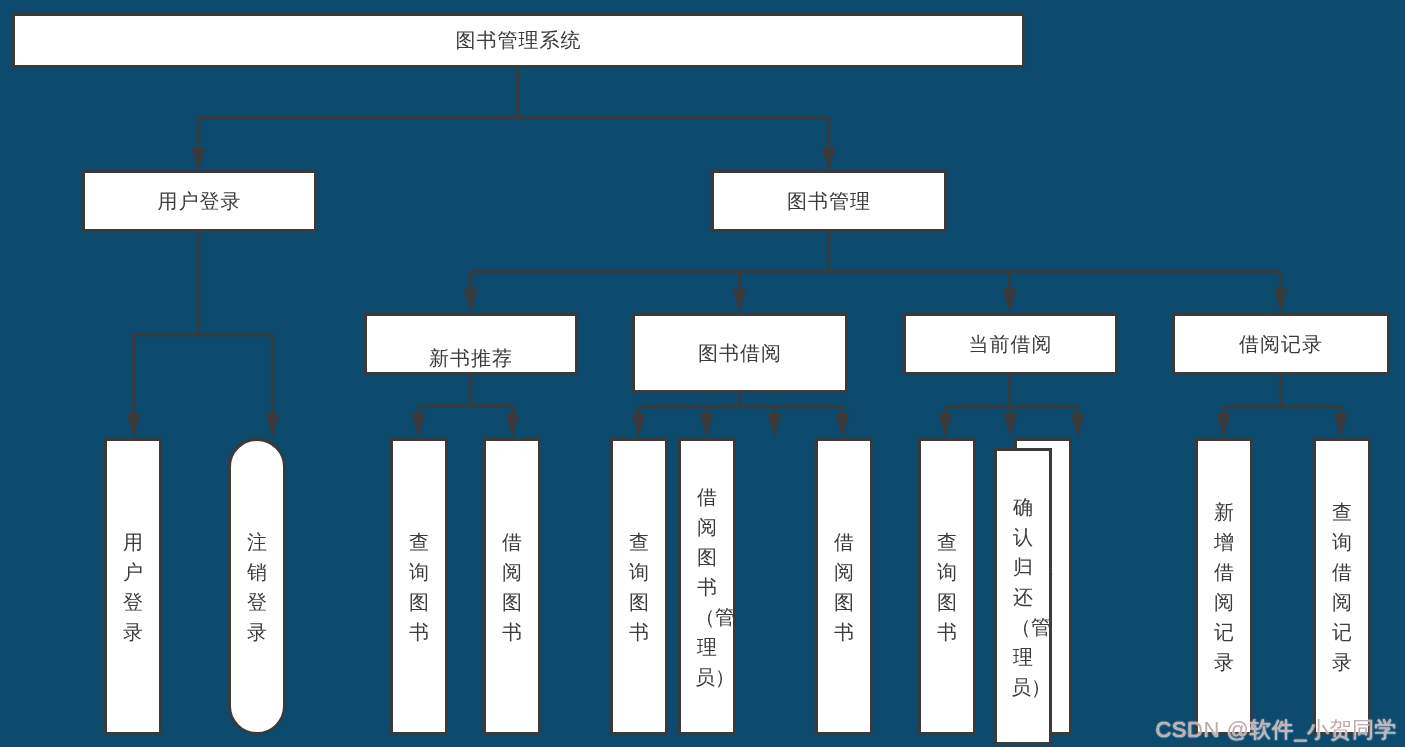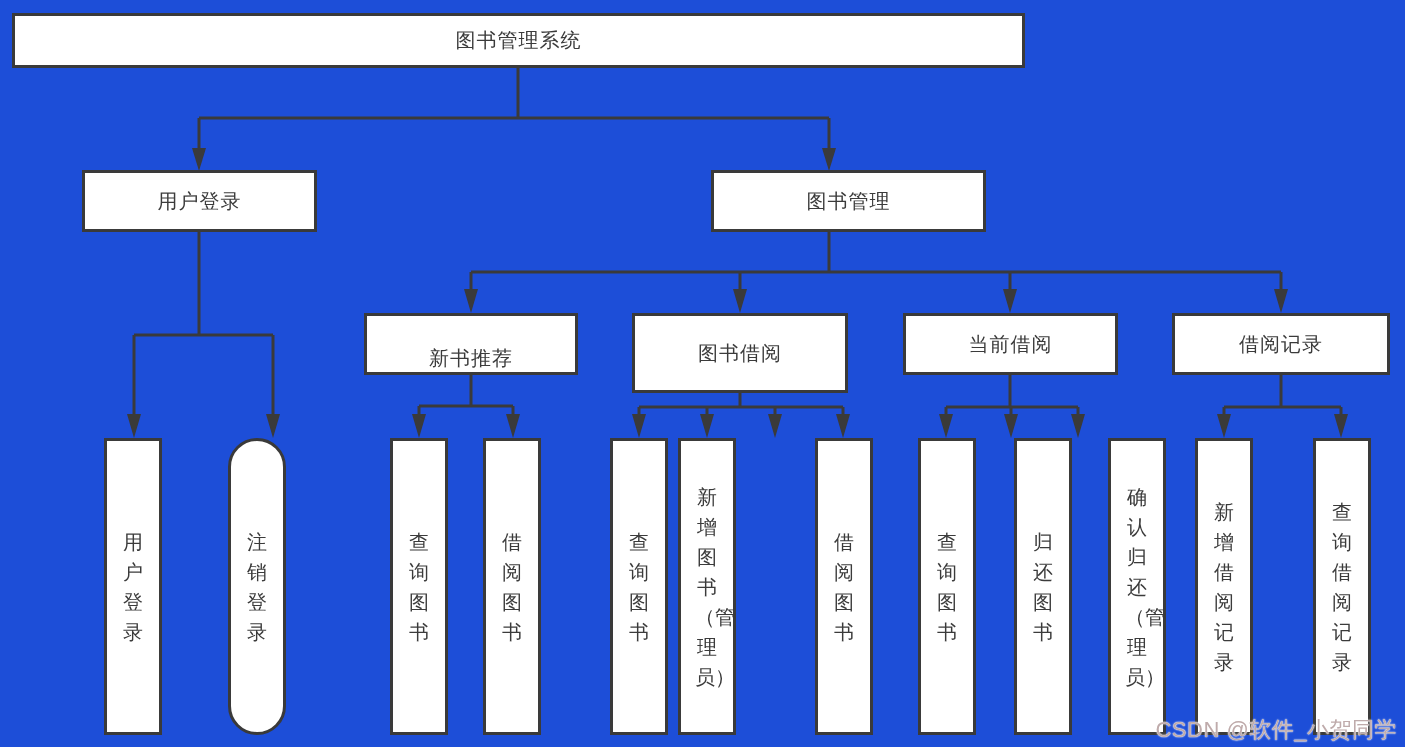--- a/index.html
+++ b/index.html
@@ -1,19 +1,19 @@
 <!DOCTYPE html>
 <html><head>
 <meta charset="utf-8">
 <style>
   html,body{margin:0;padding:0;background:#ffffff;}
   #page{
     position:relative;
     width:1405px;height:747px;
-    background:#1d4ed8;
+    background:#0c4a6e;
     overflow:hidden;
     font-family:"Liberation Sans", sans-serif;
   }
   svg.connectors{position:absolute;left:0;top:0;z-index:1;}
   .ln{fill:none;stroke:#3a3a3a;stroke-width:3px;}
   .ar{fill:#3a3a3a;stroke:none;}
   .box{
     position:absolute;
     box-sizing:border-box;
     border:3px solid #3a3a3a;
@@ -93,21 +93,21 @@
     </g>
   </svg>
 
   <div class="box hbox" style="left:12px;top:13px;width:1013px;height:55px;">
     <span>图书管理系统</span>
   </div>
 
   <div class="box hbox" style="left:82px;top:170px;width:235px;height:62px;">
     <span>用户登录</span>
   </div>
-  <div class="box hbox" style="left:711px;top:170px;width:275px;height:62px;">
+  <div class="box hbox" style="left:711px;top:170px;width:236px;height:62px;">
     <span>图书管理</span>
   </div>
 
   <div class="box hbox" style="left:364px;top:313px;width:214px;height:62px;align-items:flex-end;">
     <span>新书推荐</span>
   </div>
   <div class="box hbox" style="left:632px;top:313px;width:216px;height:80px;">
     <span>图书借阅</span>
   </div>
   <div class="box hbox" style="left:903px;top:313px;width:215px;height:62px;">
@@ -128,33 +128,33 @@
     <span class="vtext">查询图书</span>
   </div>
   <div class="box leaf" style="left:483px;">
     <span class="vtext">借阅图书</span>
   </div>
 
   <div class="box leaf" style="left:610px;">
     <span class="vtext">查询图书</span>
   </div>
   <div class="box leaf" style="left:678px;">
-    <span class="vtext">新增图书（管理员）</span>
+    <span class="vtext">借阅图书（管理员）</span>
   </div>
   <div class="box leaf" style="left:815px;">
     <span class="vtext">借阅图书</span>
   </div>
 
   <div class="box leaf" style="left:918px;">
     <span class="vtext">查询图书</span>
   </div>
   <div class="box leaf" style="left:982px;margin-left:32px;">
     <span class="vtext">归还图书</span>
   </div>
-  <div class="box leaf" style="left:1108px;">
+  <div class="box leaf" style="left:994px;margin-top:10px;">
     <span class="vtext">确认归还（管理员）</span>
   </div>
 
   <div class="box leaf" style="left:1313px;">
     <span class="vtext">查询借阅记录</span>
   </div>
   <div class="box leaf" style="left:1195px;">
     <span class="vtext">新增借阅记录</span>
   </div>
 

